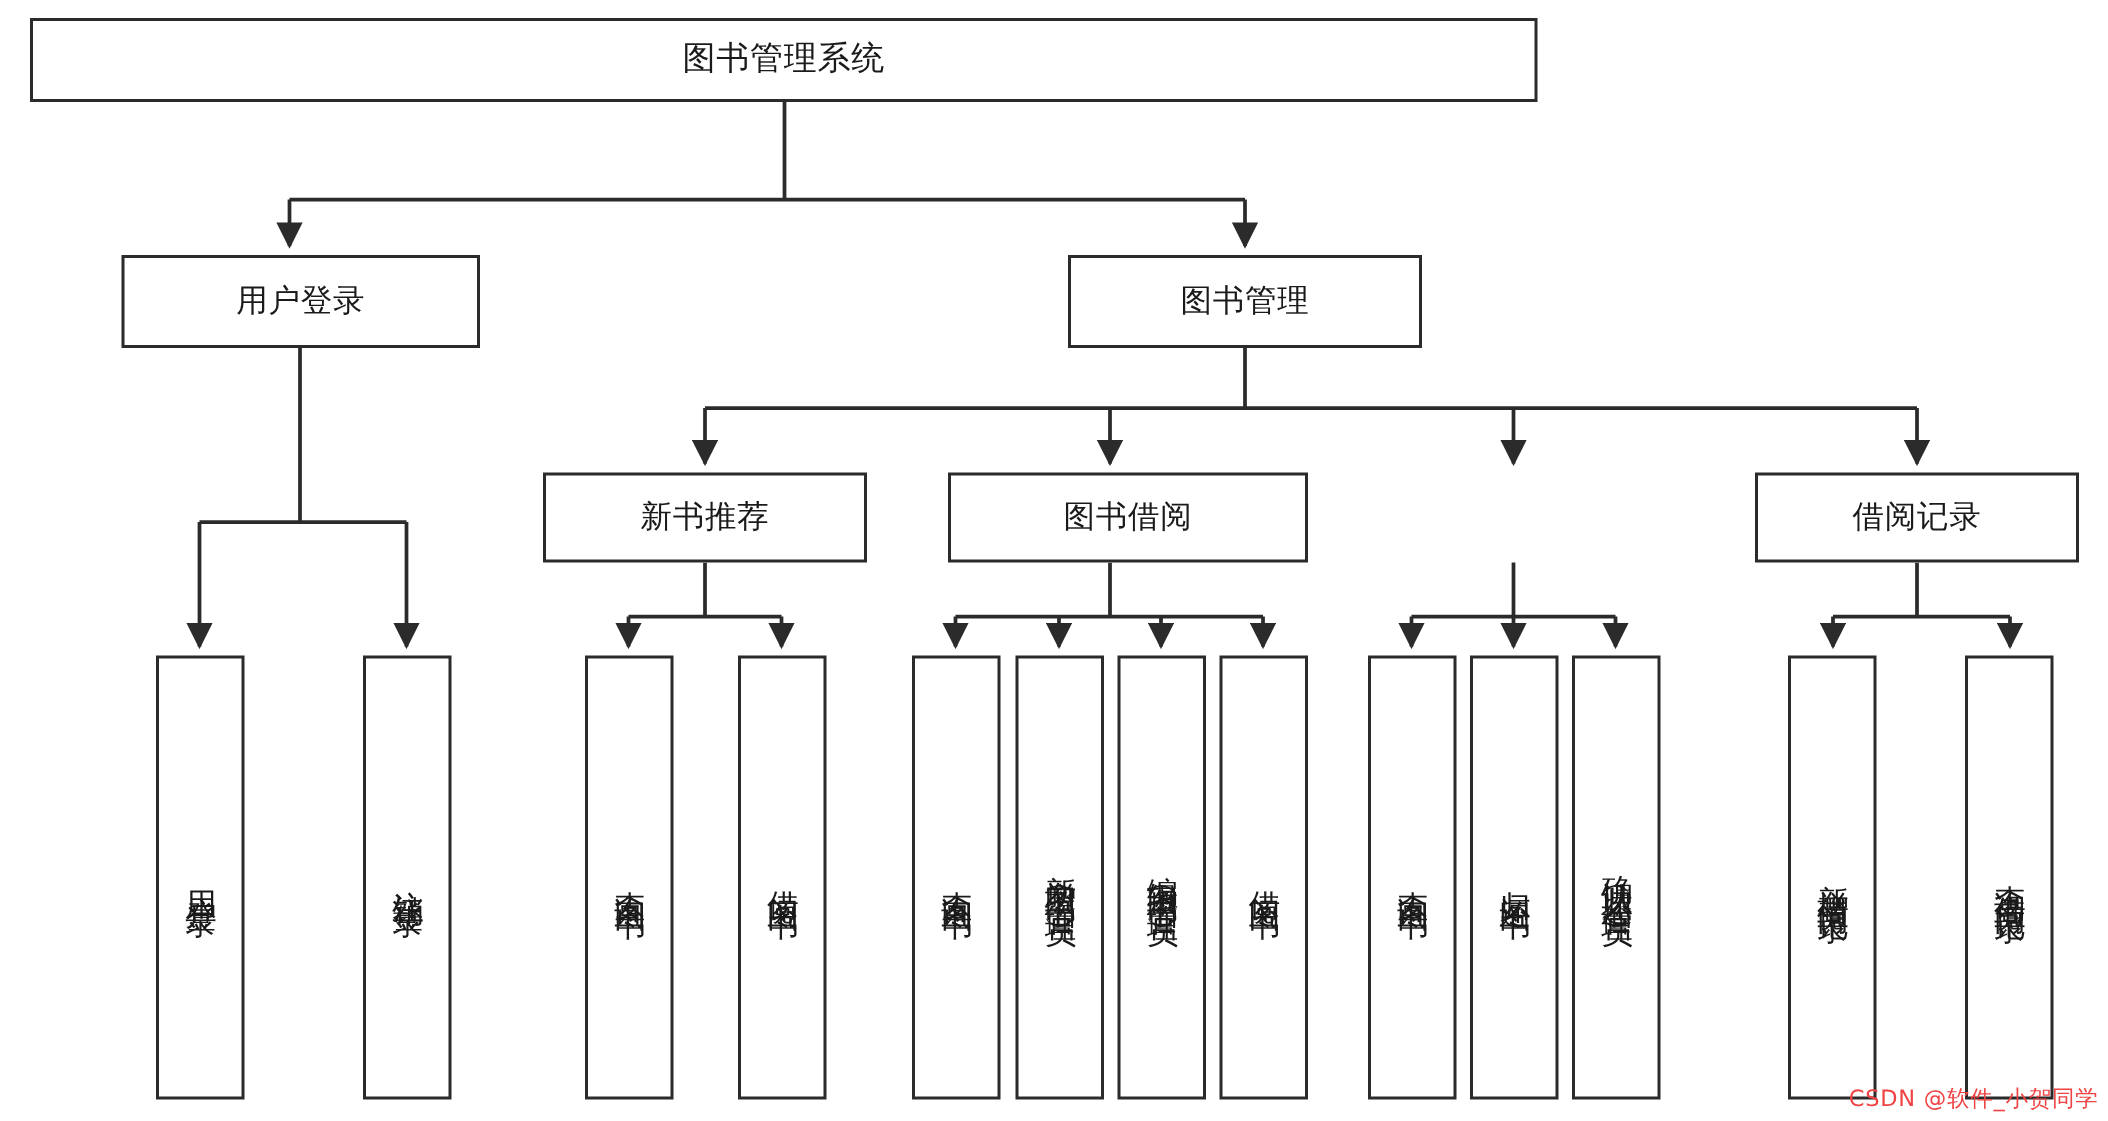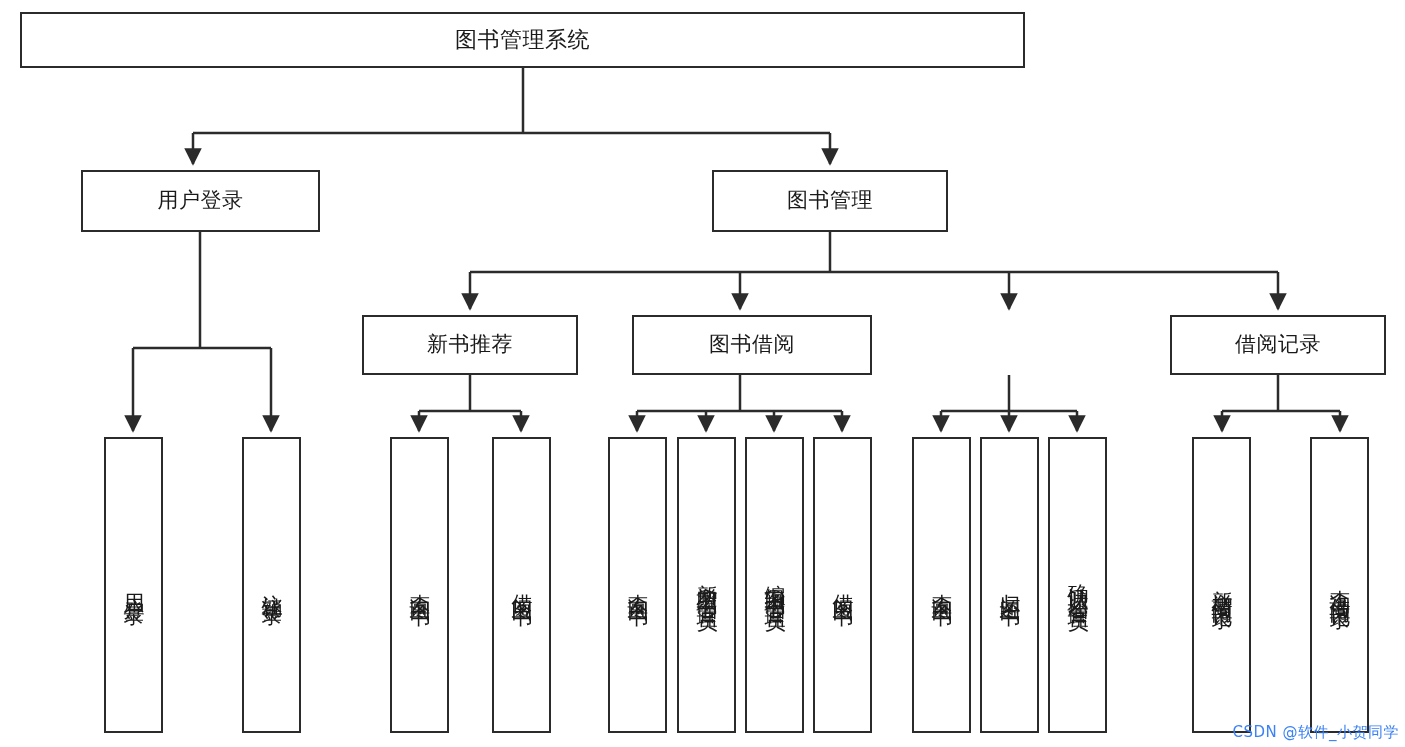--- a/index.html
+++ b/index.html
@@ -52,21 +52,21 @@
     line-height: 1.0;
     padding: 6px 0;
     white-space: nowrap;
     text-align: center;
   }
   .watermark {
     position: absolute;
     right: 6px;
     bottom: 5px;
     font-size: 15px;
-    color: #3b82f6;
+    color: #ef4444;
     z-index: 9;
     letter-spacing: 0.5px;
     white-space: nowrap;
   }
 </style>
 </head>
 <body>
 
 <div id="diagram-root">
 

